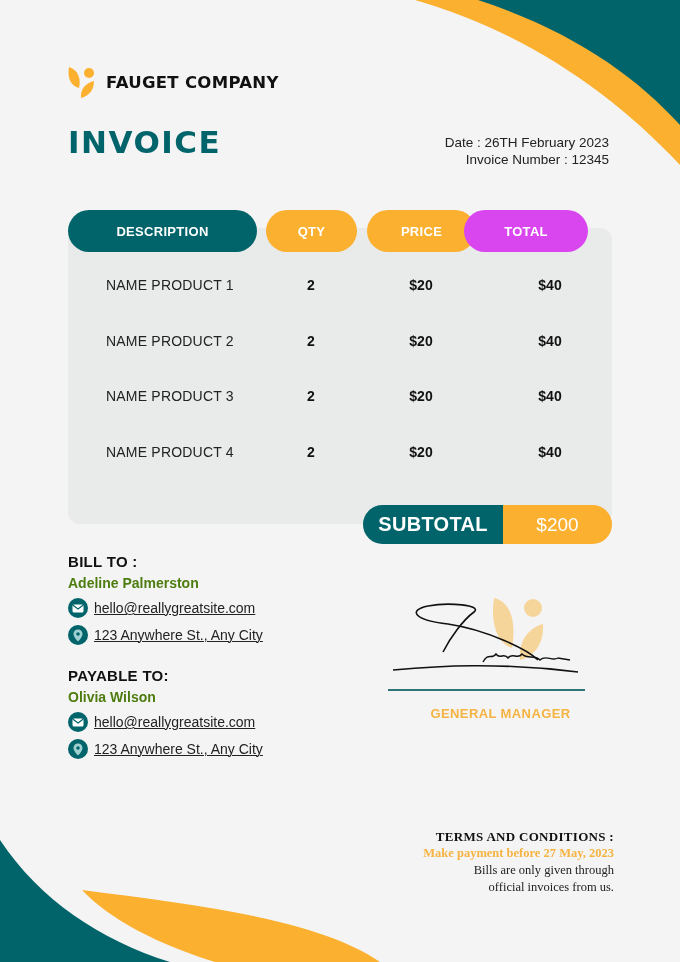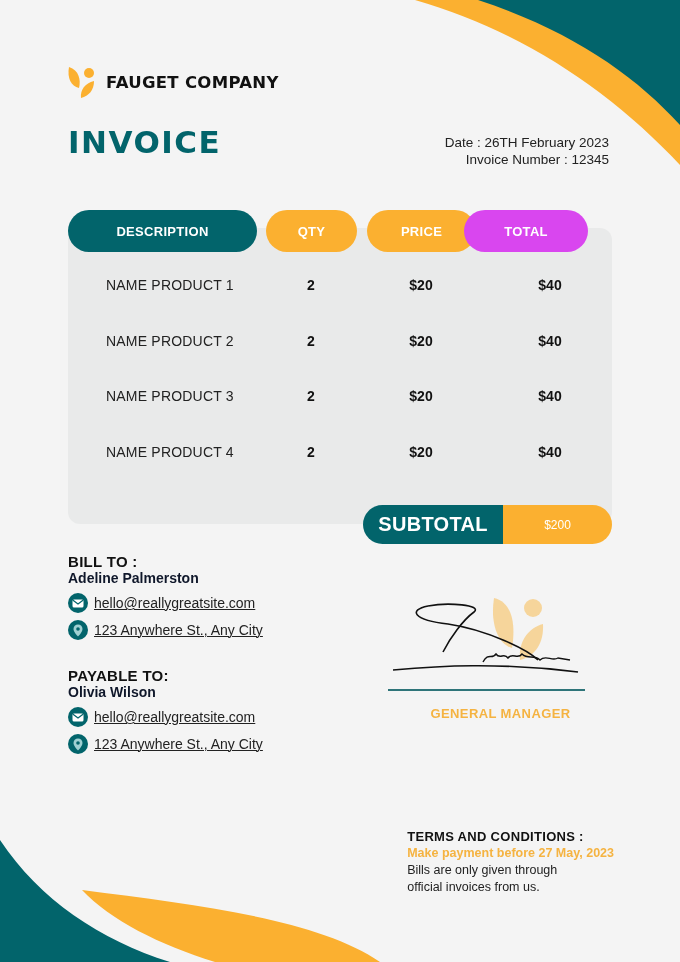--- a/index.html
+++ b/index.html
@@ -25,36 +25,36 @@
   .row { position: absolute; left: 68px; width: 544px; height: 20px; font-size: 14px; font-family: "Liberation Sans", sans-serif; }
   .row .c { position: absolute; top: 0; }
   .row .c-desc { left: 38px; color: #222; letter-spacing: 0.2px; }
   .row .c-qty  { left: 243px; width: 0; display: flex; justify-content: center; font-weight: bold; }
   .row .c-price{ left: 353px; width: 0; display: flex; justify-content: center; font-weight: bold; }
   .row .c-total{ left: 482px; width: 0; display: flex; justify-content: center; font-weight: bold; }
   .row .c span { white-space: nowrap; }
 
   .subtotal { position: absolute; left: 363px; top: 505px; width: 249px; height: 39px; border-radius: 20px; overflow: hidden; display: flex; font-family: "Liberation Sans", sans-serif; }
   .subtotal .lbl { width: 140px; background: #02646b; color: #fff; font-weight: bold; font-size: 20px; display: flex; align-items: center; justify-content: center; letter-spacing: 0.3px; }
-  .subtotal .val { flex: 1; background: #fbb030; color: #fff; font-size: 12px; display: flex; align-items: center; justify-content: center; }
+  .subtotal .val { flex: 1; background: #fbb030; color: #fff; font-size: 19px; display: flex; align-items: center; justify-content: center; }
 
   .party { position: absolute; left: 68px; font-family: "Liberation Sans", sans-serif; }
   .party .head { font-weight: bold; font-size: 15px; color: #111; letter-spacing: 0.3px; }
-  .party .name { font-weight: bold; font-size: 14px; color: #0f172a; }
+  .party .name { font-weight: bold; font-size: 14px; color: #4d7c0f; margin-top: 5px; }
   .party .line { display: flex; align-items: center; gap: 6px; margin-top: 7px; font-size: 14px; color: #222; }
   .party .line a { color: #222; text-decoration: underline; text-decoration-thickness: 1px; }
   .ico { width: 20px; height: 20px; border-radius: 50%; background: #02646b; display: inline-flex; align-items: center; justify-content: center; flex: none; }
 
   .sign { position: absolute; left: 388px; top: 590px; width: 198px; }
   .sign-line { position: absolute; left: 388px; top: 689px; width: 197px; height: 2px; background: #2e7479; }
   .signer { position: absolute; left: 388px; top: 700px; width: 225px; text-align: center; font-family: "Liberation Sans", sans-serif; }
   .signer .n { font-weight: bold; font-size: 13.5px; color: #111; }
   .signer .r { font-weight: bold; font-size: 13px; color: #f5b341; margin-top: 6px; letter-spacing: 0.4px; }
 
-  .terms { position: absolute; right: 66px; top: 828px; font-family: Liberation Sans, sans-serif; font-size: 12.5px; line-height: 17px; margin-left: 32px; }
+  .terms { position: absolute; right: 66px; top: 828px; text-align: right; font-family: Liberation Serif, serif; font-size: 12.5px; line-height: 17px; margin-left: 32px; }
   .terms .h { font-weight: bold; font-size: 13px; color: #111; letter-spacing: 0.3px; }
   .terms .hl { font-weight: bold; color: #f5b341; font-size: 12.5px; }
   .terms .b { color: #222; }
 </style>
 </head>
 <body>
 
 <div class="page">
 
   <svg class="deco" width="680" height="962" viewBox="0 0 680 962">

